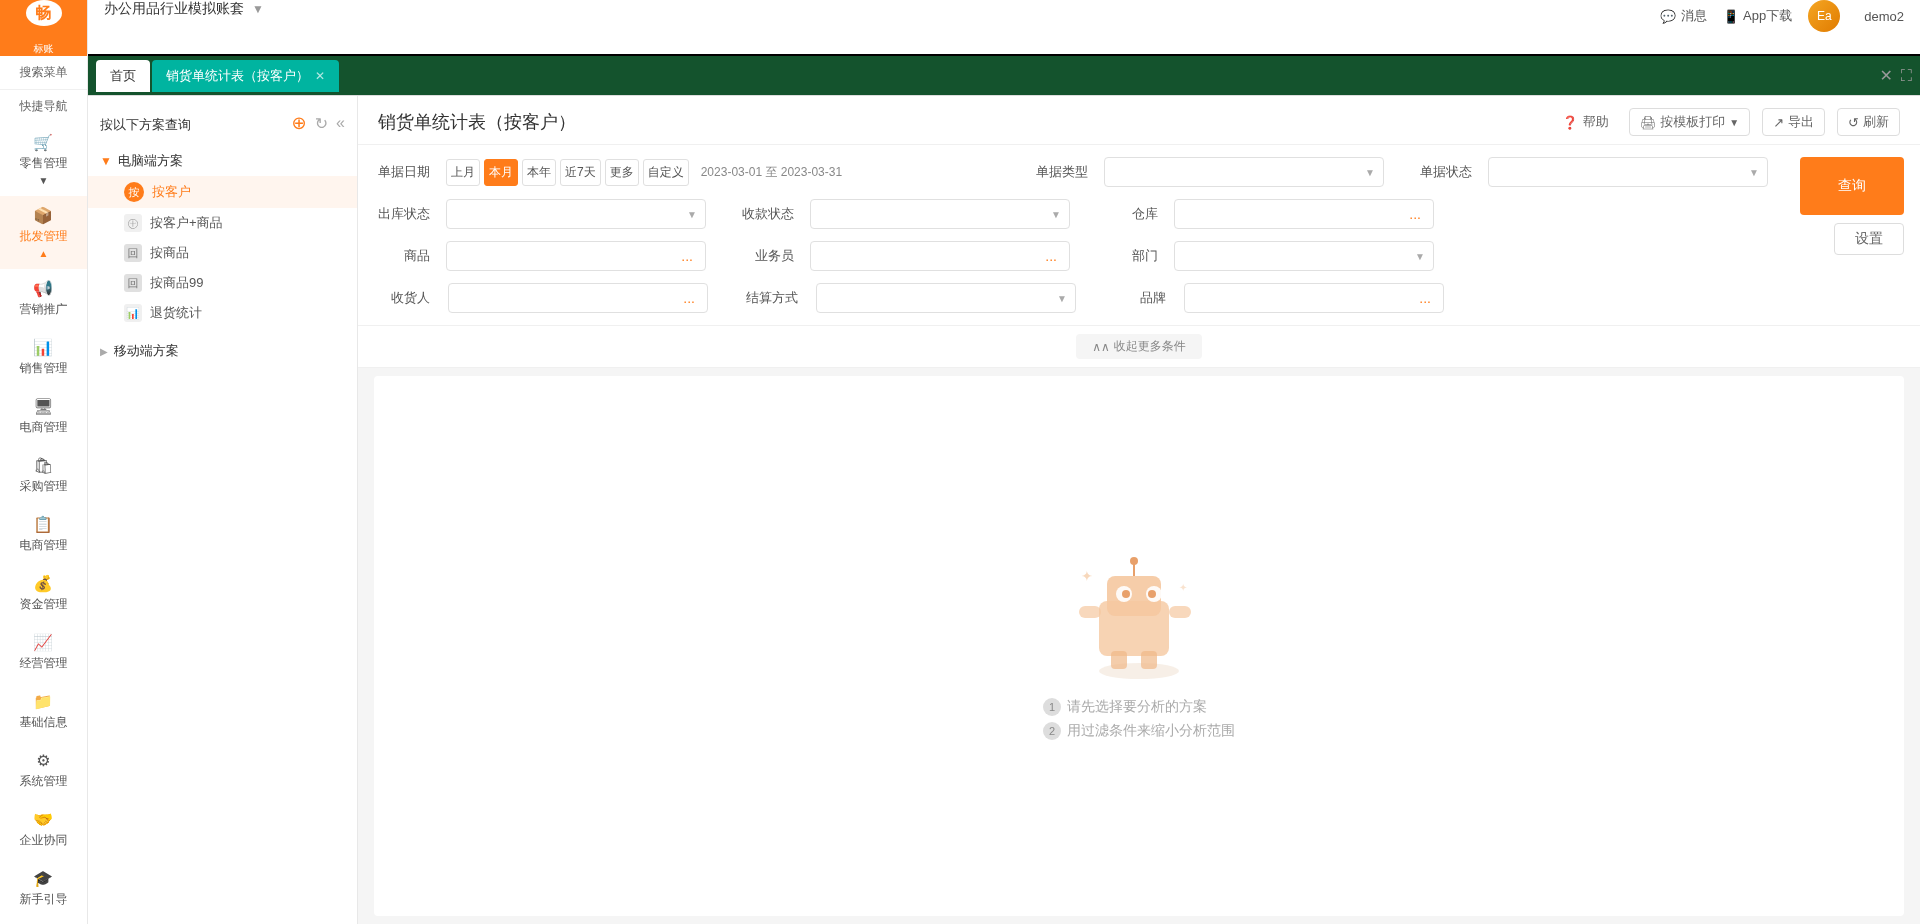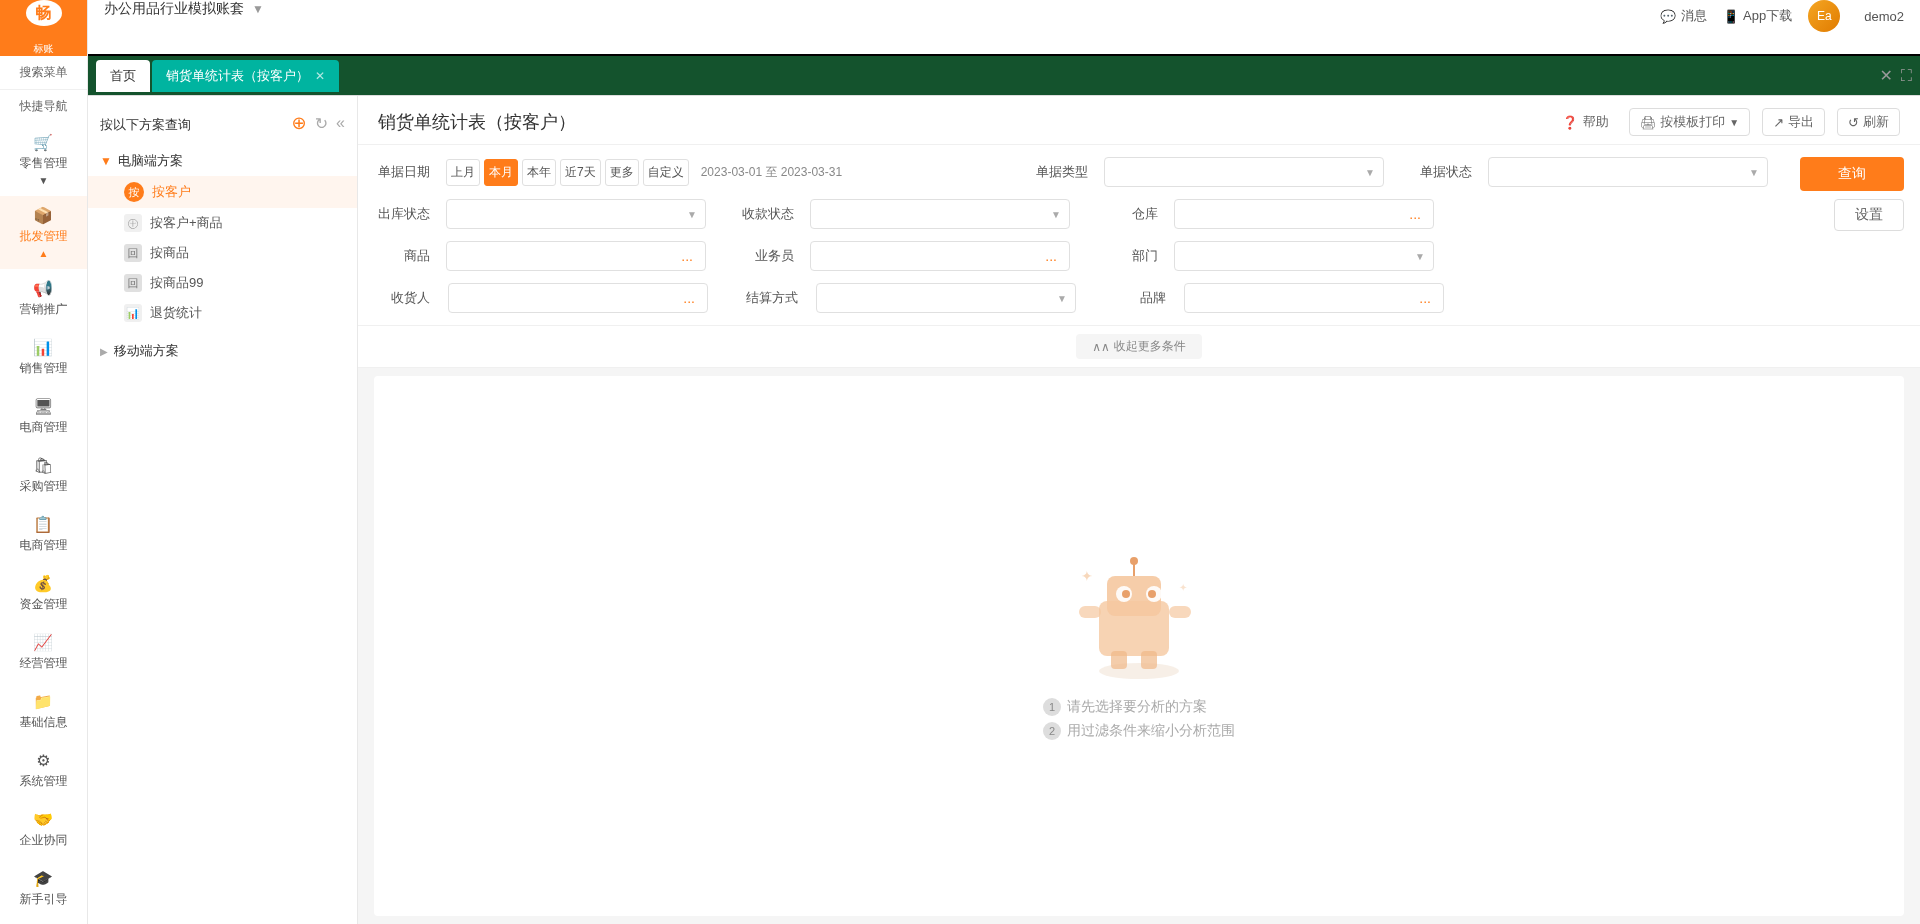--- a/index.html
+++ b/index.html
@@ -77,21 +77,21 @@
     
     .collapse-row { display: flex; justify-content: center; padding: 8px; border-bottom: 1px solid #f0f0f0; background: #fff; }
     .collapse-btn { display: flex; align-items: center; gap: 4px; font-size: 12px; color: #888; cursor: pointer; padding: 4px 16px; background: #f5f5f5; border-radius: 4px; }
 
     
     .data-area { flex: 1; display: flex; flex-direction: column; align-items: center; justify-content: center; background: #fff; margin: 8px 16px; border-radius: 4px; }
     .empty-state { display: flex; flex-direction: column; align-items: center; gap: 12px; }
     .empty-text { color: #aaa; font-size: 14px; }
     .empty-text-item { display: flex; align-items: center; gap: 6px; margin-bottom: 6px; }
     .empty-step { width: 18px; height: 18px; border-radius: 50%; background: #ddd; color: #888; font-size: 11px; display: flex; align-items: center; justify-content: center; }
-    .btn-query { background: #ff7c1a; color: #fff; border: none; border-radius: 4px; padding: 8px 20px; font-size: 14px; cursor: pointer; }
+    .btn-query { background: #ff7c1a; color: #fff; border: none; border-radius: 4px; padding: 20px 20px; font-size: 14px; cursor: pointer; }
     .btn-settings { background: #fff; color: #666; border: 1px solid #ddd; border-radius: 4px; padding: 6px 20px; font-size: 14px; cursor: pointer; margin-left: 34px; }
 
     
     .filter-and-buttons { display: flex; background: #fff; border-bottom: 1px solid #f0f0f0; }
     .filter-main { flex: 1; padding: 12px 16px; }
     .filter-right-btns { padding: 12px 16px; display: flex; flex-direction: column; gap: 8px; justify-content: flex-start; }
   </style>
 </head>
 <body>
 

